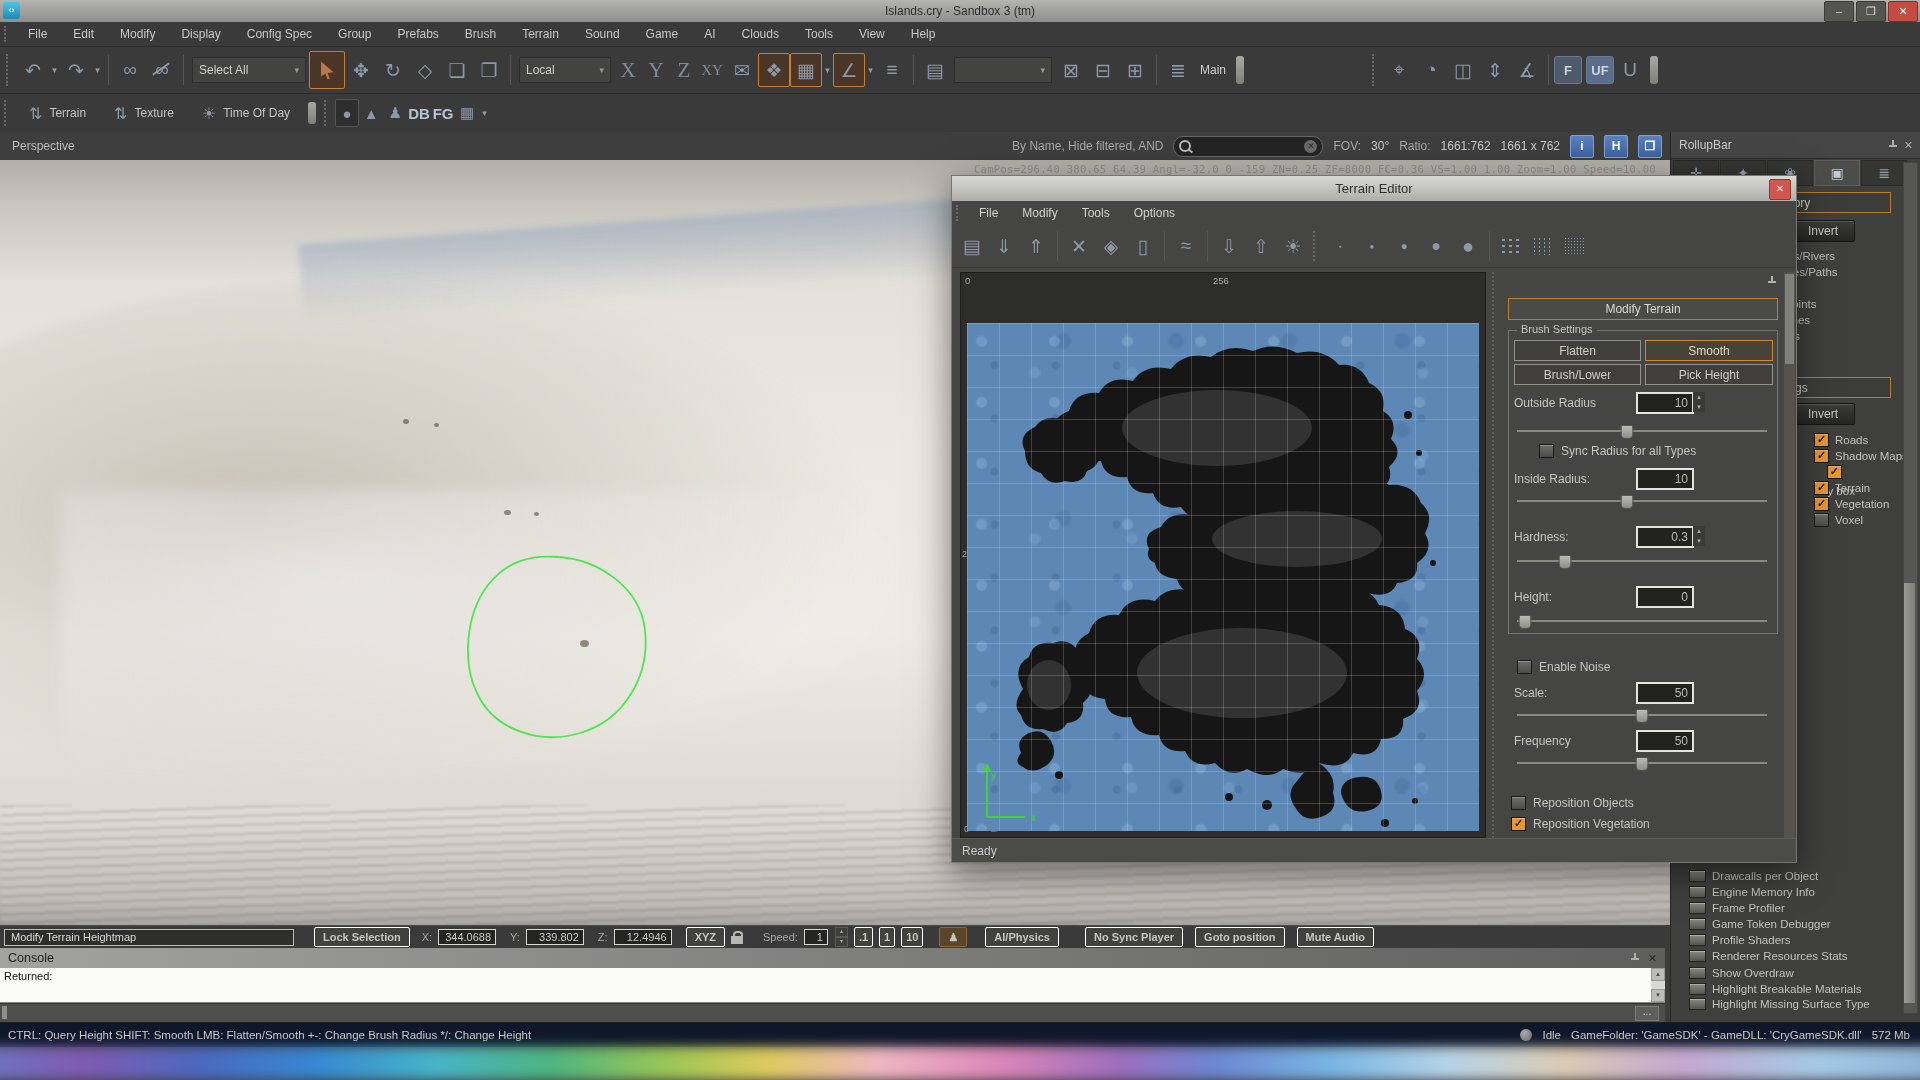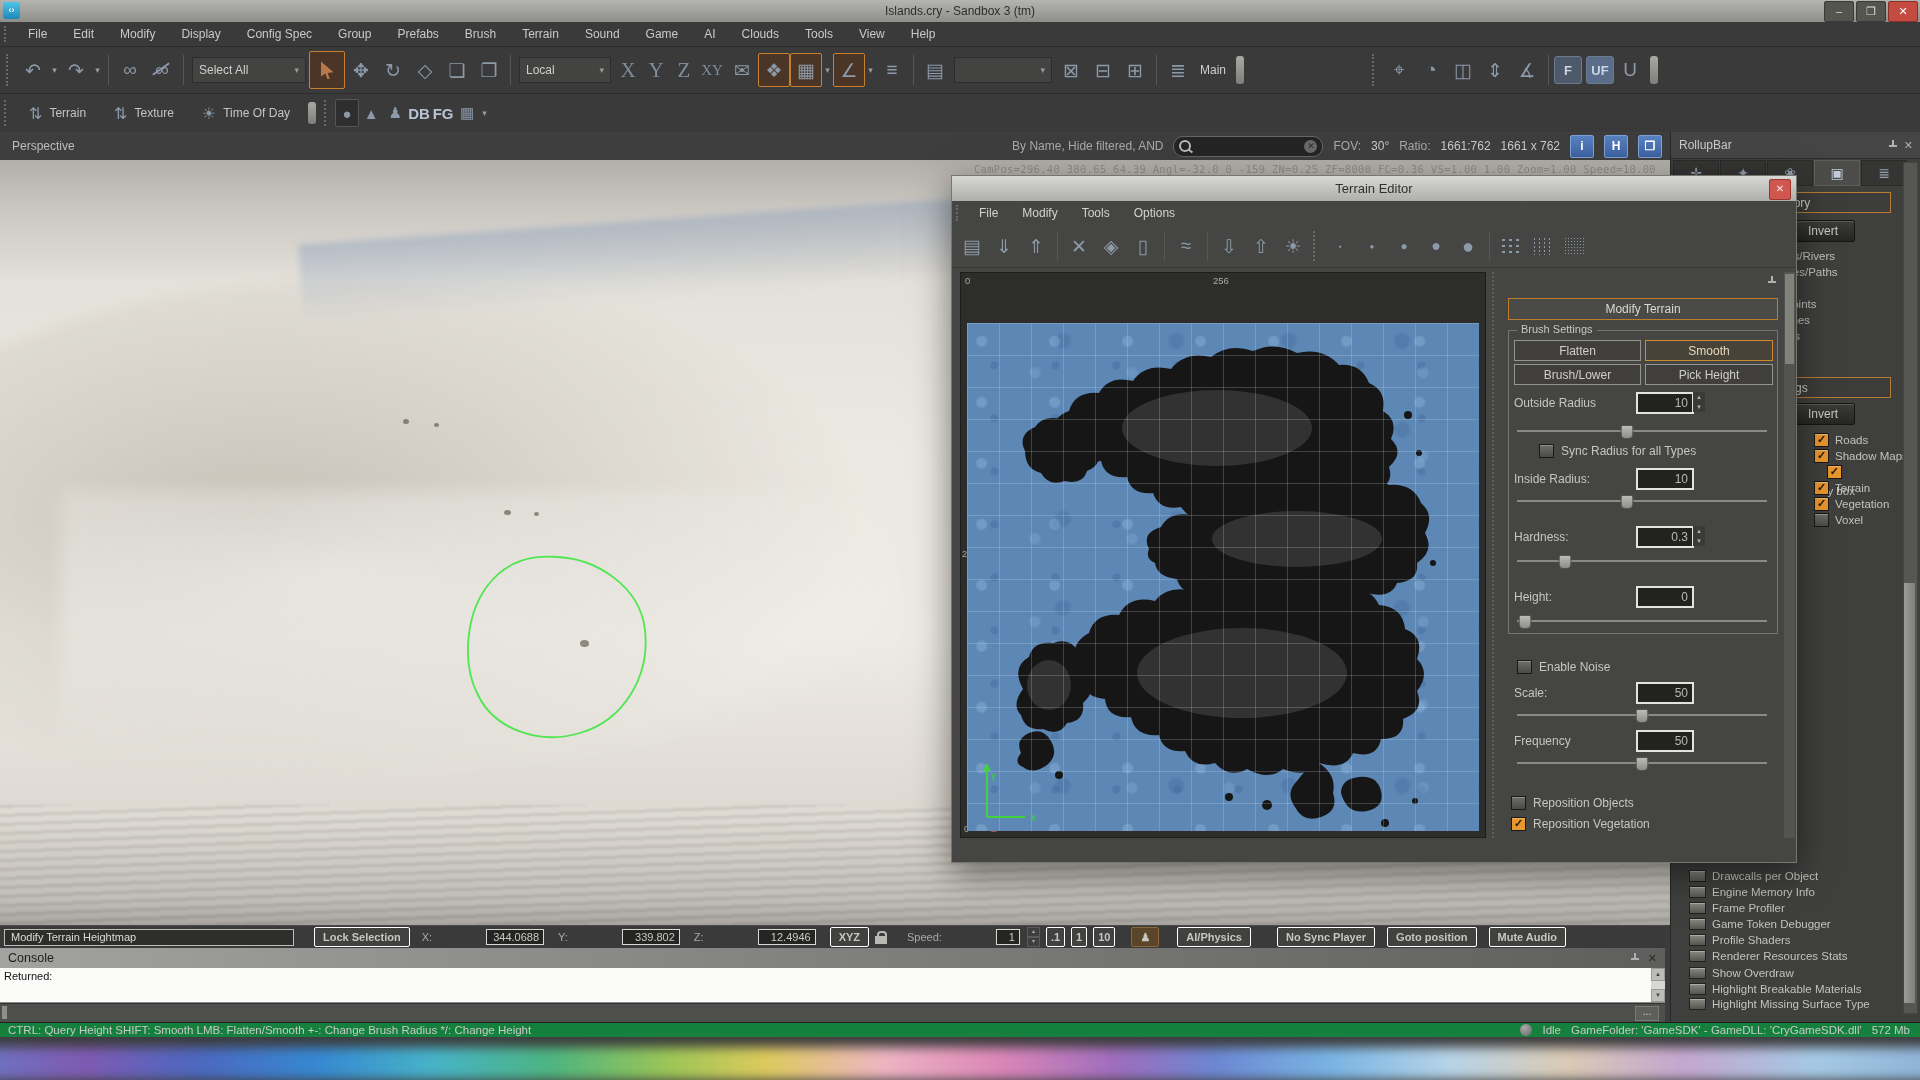--- a/index.html
+++ b/index.html
@@ -127,21 +127,21 @@
   
   .statusbar{position:absolute;left:0;top:925px;width:1665px;height:23px;background:#3a3a3a;
     border-top:1px solid #4c4c4c;display:flex;align-items:center;font-size:11px;gap:6px;
     padding-left:4px;box-sizing:border-box;}
   .toolbox{width:290px;height:17px;background:#2e2e2c;border:1px solid #bcbcb8;color:#dcdcd8;
     display:flex;align-items:center;padding:0 6px;box-sizing:border-box;}
   .sbbtn{height:18px;background:#414140;border:1px solid #ffffff;border-radius:2px;color:#c6c6c2;
     display:flex;align-items:center;justify-content:center;padding:0 8px;font-weight:bold;}
   .sblabel{color:#a9a9a6;}
   .sbval{height:16px;background:#242422;border:1px solid #d8d8d4;color:#c9c9c5;display:flex;
-    align-items:center;justify-content:flex-end;padding:0 4px;box-sizing:border-box;margin-left:48px;}
+    align-items:center;justify-content:flex-end;padding:0 4px;box-sizing:border-box;}
   .spin{display:inline-flex;flex-direction:column;margin-left:1px;}
   .spin span{width:11px;height:8px;background:#3e3e3c;border:1px solid #5a5a58;color:#aaa;
     font-size:6px;line-height:7px;text-align:center;}
   .lockicon{width:12px;height:13px;position:relative;display:inline-block;}
   .lockicon::before{content:"";position:absolute;left:2px;top:0;width:6px;height:6px;
     border:2px solid #b8b8b4;border-bottom:none;border-radius:4px 4px 0 0;}
   .lockicon::after{content:"";position:absolute;left:0;top:5px;width:12px;height:8px;background:#b8b8b4;}
   .personbtn{background:#5a4529;border-color:#8a6a38;}
 
   
@@ -154,23 +154,23 @@
   .cscroll{position:absolute;right:0;top:0;width:14px;height:100%;background:#d8d8d4;
     display:flex;flex-direction:column;justify-content:space-between;}
   .cscroll span{height:11px;background:#bcbcb8;border:1px solid #999;font-size:7px;line-height:10px;
     text-align:center;color:#444;}
   .console .cinput{height:18px;background:#4e4e4c;border-top:1px solid #333;position:relative;}
   .console .ccursor{position:absolute;left:2px;top:2px;width:5px;height:13px;background:#8e8e8a;}
   .console .cmore{position:absolute;right:6px;top:2px;width:22px;height:13px;background:#5e5e5a;
     border:1px solid #7a7a76;color:#d8d8d4;font-size:10px;line-height:10px;text-align:center;}
 
   
-  .bottombar{position:absolute;left:0;top:1022px;width:1920px;height:15px;background:#15803d;
+  .bottombar{position:absolute;left:0;top:1022px;width:1920px;height:15px;background:#0f172a;
     border-top:1px solid #1e1e1e;display:flex;align-items:center;font-size:11.5px;color:#c9c9c6;
-    padding:2px 8px;box-sizing:border-box;}
+    padding:12px 8px;box-sizing:border-box;}
   .bbright{position:absolute;right:10px;display:flex;align-items:center;gap:10px;}
   .led{width:12px;height:12px;border-radius:50%;background:radial-gradient(circle at 35% 30%,#aaa,#666);}
   .rainbow{position:absolute;left:-15px;top:1047px;width:1950px;height:33px;filter:blur(6px) saturate(1.15);
     background:linear-gradient(90deg,#6f74b8 0%,#7c5ca8 5%,#4f68b4 11%,#3f86c6 17%,#52b0c2 23%,
       #57b184 29%,#9ec362 35%,#d9ca6a 40%,#e8b7c2 46%,#d389b4 52%,#9a6fb5 58%,#6f86c8 63%,
       #7fb3dc 69%,#b8d2e4 75%,#d9cbb8 81%,#c2a8cc 87%,#a8c8e0 94%,#90b0d0 100%);}
 
   
   .tewin{position:absolute;left:951px;top:175px;width:846px;height:688px;background:#454543;
     border:1px solid #76766f;box-shadow:0 10px 34px rgba(0,0,0,.5);z-index:50;box-sizing:border-box;}
@@ -837,15 +837,18 @@
       <div class="pcheck" style="left:8px;top:524px;">
         <span class="chk"></span>
         <span>Reposition Objects</span>
       </div>
       <div class="pcheck" style="left:8px;top:545px;">
         <span class="chk on"></span>
         <span>Reposition Vegetation</span>
       </div>
     </div>
 
+    <div class="testatus">
+      <span>Ready</span>
+    </div>
   </div>
 
 </div>
 
 </body></html>

